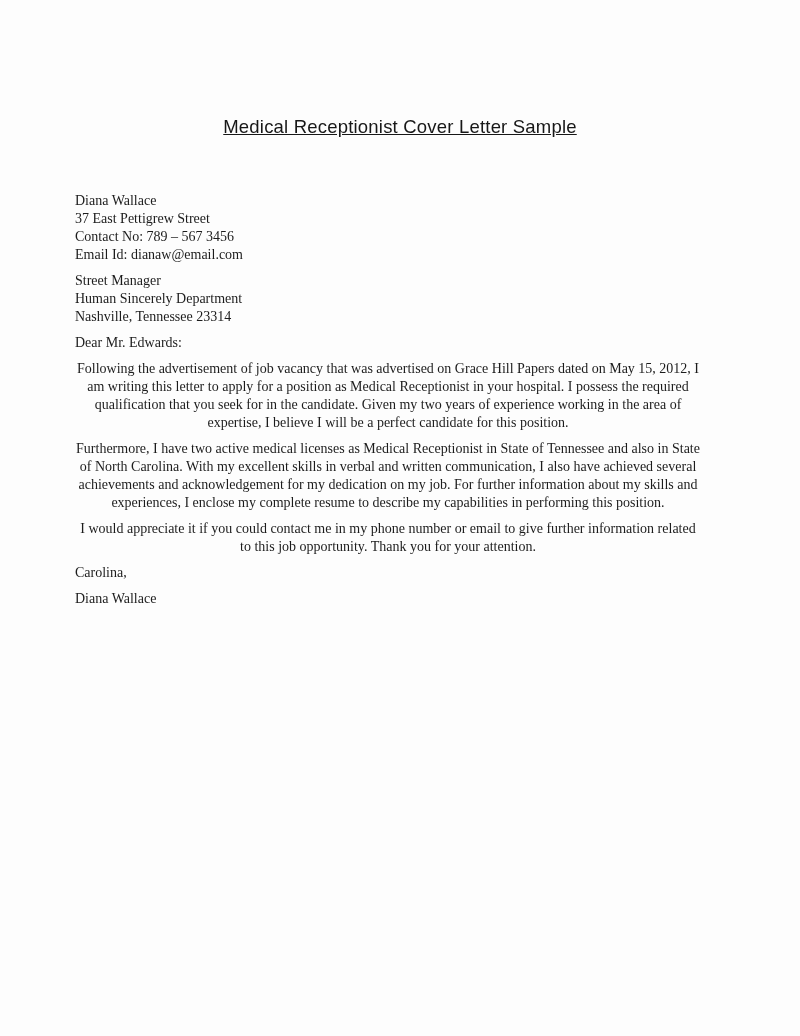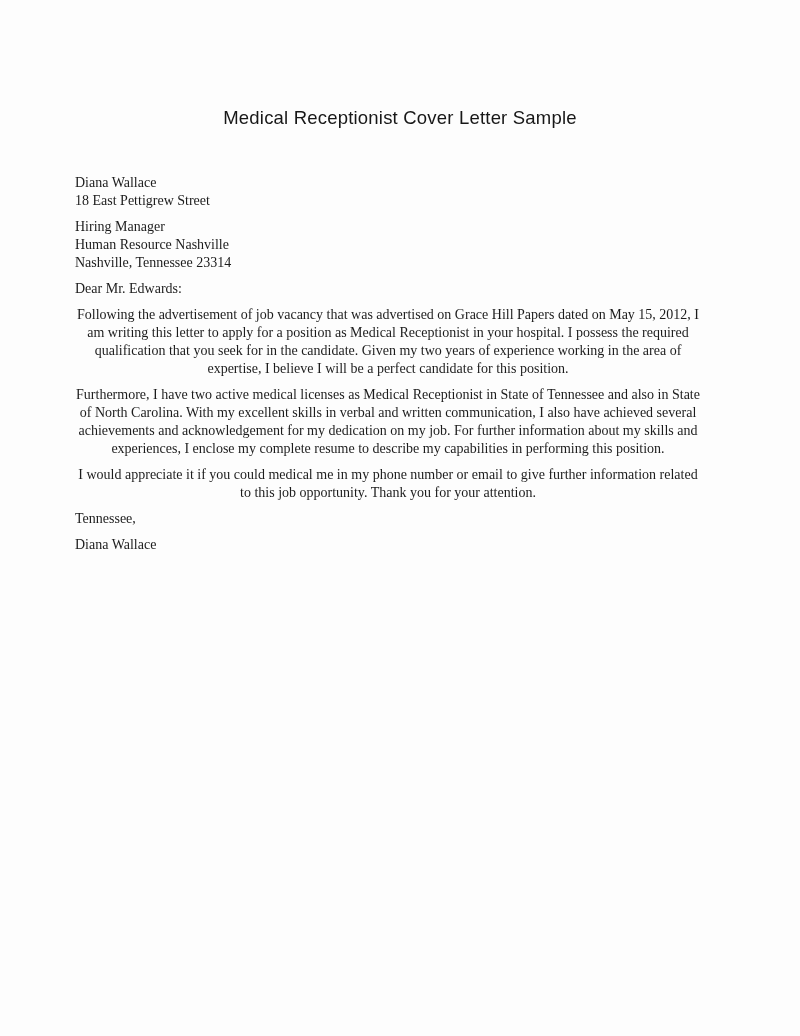--- a/index.html
+++ b/index.html
@@ -11,28 +11,29 @@
     position: relative;
     width: 800px;
     height: 1036px;
     background: #fdfdfd;
     color: #1c1c1c;
     font-family: "Liberation Serif", serif;
     overflow: hidden;
     box-sizing: border-box;
   }
   .doc-title {
-    margin: 8px;
+    margin: 17px;
     padding-top: 99px;
     text-align: center;
     font-family: "Liberation Sans", sans-serif;
     font-size: 18.5px;
     font-weight: 400;
     letter-spacing: 0.2px;
     color: #171717;
+    text-decoration: underline;
   }
   .content {
     padding: 37px 99px 0 75px;
     font-size: 14px;
     line-height: 18px;
   }
   .block {
     margin: 0 0 8px 0;
   }
   .line {
@@ -46,42 +47,44 @@
 <body>
 
 <div class="page">
 
   <h1 class="doc-title">Medical Receptionist Cover Letter Sample</h1>
 
   <div class="content">
 
     <div class="block">
       <div class="line">Diana Wallace</div>
-      <div class="line">18 East Pettigrew Street</div>
+      <div class="line">37 East Pettigrew Street</div>
+      <div class="line">Contact No: 789 – 567 3456</div>
+      <div class="line">Email Id: dianaw@email.com</div>
     </div>
 
 
     <div class="block">
-      <div class="line">Hiring Manager</div>
-      <div class="line">Human Resource Nashville</div>
+      <div class="line">Street Manager</div>
+      <div class="line">Human Sincerely Department</div>
       <div class="line">Nashville, Tennessee 23314</div>
     </div>
 
     <div class="block">
       <div class="line">Dear Mr. Edwards:</div>
     </div>
 
     <p class="block para">Following the advertisement of job vacancy that was advertised on Grace Hill Papers dated on May 15, 2012, I am writing this letter to apply for a position as Medical Receptionist in your hospital. I possess the required qualification that you seek for in the candidate. Given my two years of experience working in the area of expertise, I believe I will be a perfect candidate for this position.</p>
 
     <p class="block para">Furthermore, I have two active medical licenses as Medical Receptionist in State of Tennessee and also in State of North Carolina. With my excellent skills in verbal and written communication, I also have achieved several achievements and acknowledgement for my dedication on my job. For further information about my skills and experiences, I enclose my complete resume to describe my capabilities in performing this position.</p>
 
-    <p class="block para">I would appreciate it if you could medical me in my phone number or email to give further information related to this job opportunity. Thank you for your attention.</p>
+    <p class="block para">I would appreciate it if you could contact me in my phone number or email to give further information related to this job opportunity. Thank you for your attention.</p>
 
     <div class="block">
-      <div class="line">Tennessee,</div>
+      <div class="line">Carolina,</div>
     </div>
 
     <div class="block">
       <div class="line">Diana Wallace</div>
     </div>
 
   </div>
 </div>
 
 </body></html>

